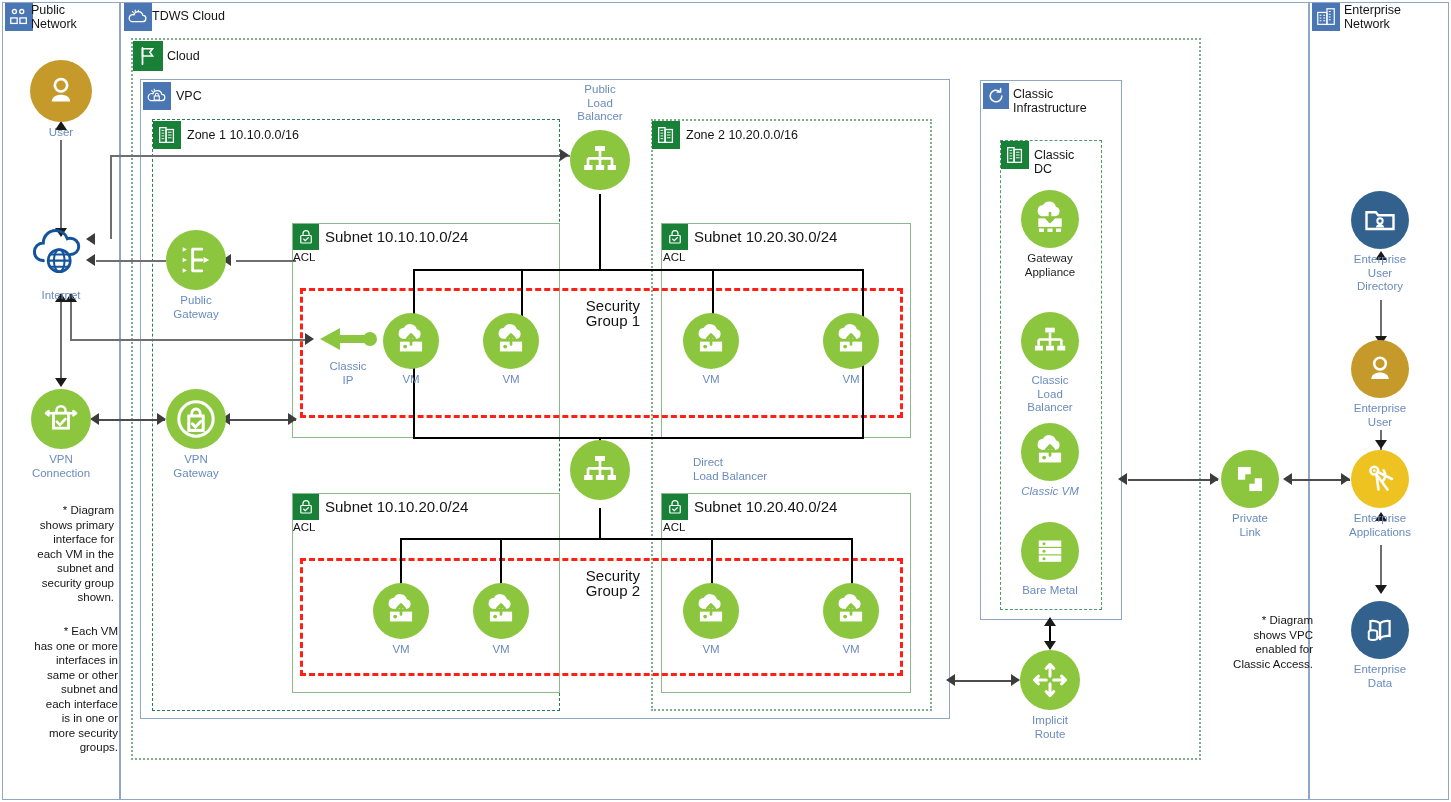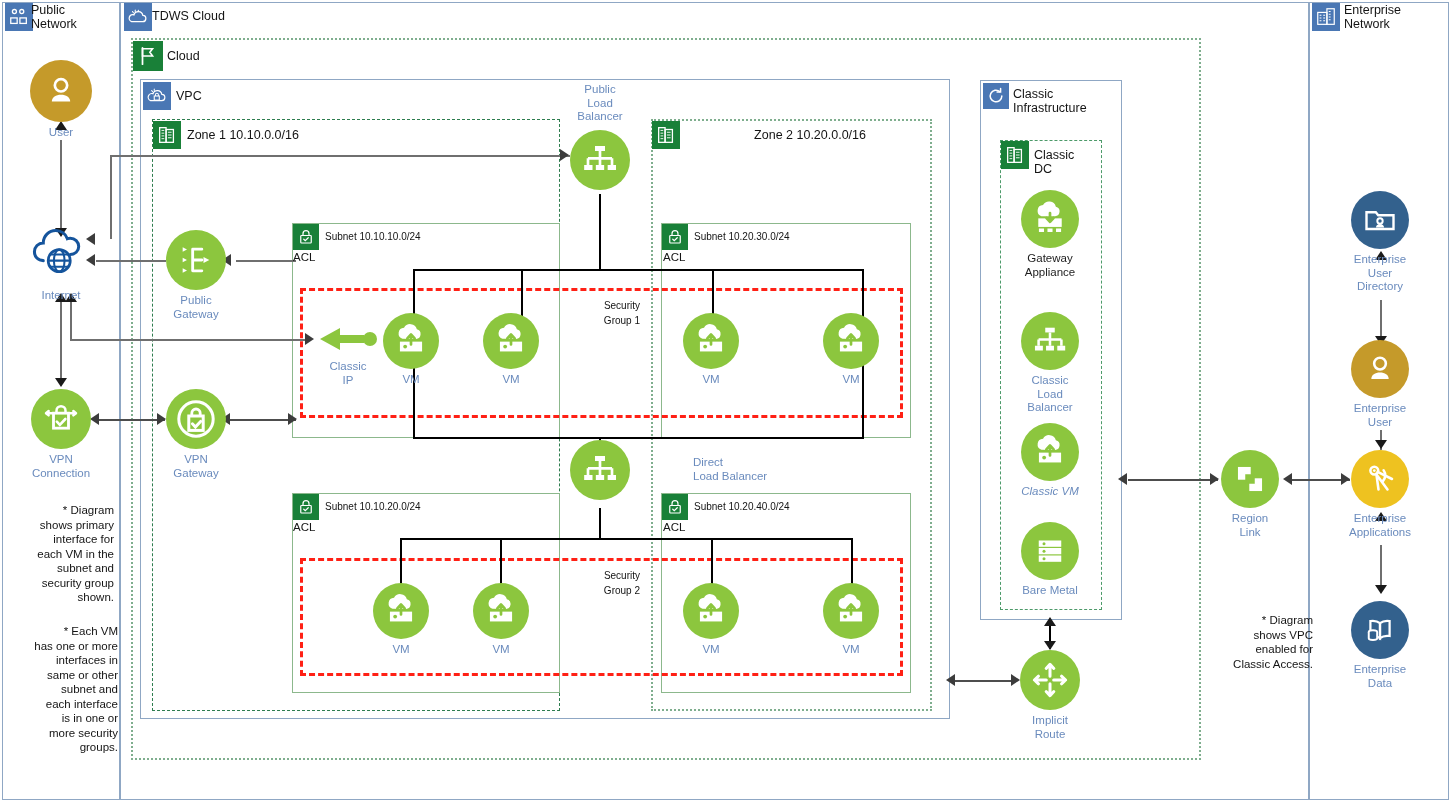--- a/index.html
+++ b/index.html
@@ -29,21 +29,21 @@
   .circ{border-radius:50%;display:flex;align-items:center;justify-content:center;}
   .c-green{background:#8cc63e;}
   .c-gold{background:#c59a2a;}
   .c-yellow{background:#eec220;}
   .c-navy{background:#33618d;}
   .node-label{position:absolute;text-align:center;font-size:11.5px;line-height:13.5px;
               color:#6a8bbd;white-space:pre-line;left:50%;transform:translateX(-50%);}
   .node-label.dark{color:#1d1d1d;}
 
   
-  .txt{position:absolute;font-size:10px;color:#141414;line-height:15px;white-space:pre-line;}
+  .txt{position:absolute;font-size:15px;color:#141414;line-height:15px;white-space:pre-line;}
   .txt.center{text-align:right;}
   .small-note{font-size:11.5px;line-height:14.5px;}
 
   
   .ln{position:absolute;background:#4d4d4d;}
   .ln.h{height:2px;}
   .ln.v{width:2px;}
   .ln.blk{background:#000;}
   .ln.gray{background:#6f6f6f;}
   .arrow{position:absolute;width:0;height:0;}
@@ -203,21 +203,21 @@
   </div>
   <div class="badge-label" style="left:187px;top:128px;width:180px;">Zone 1 10.10.0.0/16</div>
 
   <div class="badge green" style="left:652px;top:121px;width:28px;height:28px;">
     <svg width="22" height="22" viewBox="0 0 24 24">
         <rect x="4" y="4" width="7" height="16" fill="none" stroke="#fff" stroke-width="1.4"></rect>
         <rect x="11" y="6" width="8" height="14" fill="none" stroke="#fff" stroke-width="1.4"></rect>
         <path d="M13 9h4M13 12h4M13 15h4M6 7h3M6 10h3M6 13h3M6 16h3" stroke="#fff" stroke-width="1"></path>
       </svg>
   </div>
-  <div class="badge-label" style="left:686px;top:128px;width:180px;text-align:right;">Zone 2 10.20.0.0/16</div>
+  <div class="badge-label" style="left:686px;top:128px;width:180px;">Zone 2 10.20.0.0/16</div>
 
   <div class="badge blue" style="left:983px;top:83px;width:26px;height:26px;">
     <svg width="20" height="20" viewBox="0 0 24 24">
         <path d="M19 12a7 7 0 1 1-2.4-5.3" fill="none" stroke="#fff" stroke-width="1.8" stroke-linecap="round"></path>
         <path d="M17.5 3v4.2h-4.2" fill="none" stroke="#fff" stroke-width="1.8" stroke-linecap="round"></path>
       </svg>
   </div>
   <div class="badge-label" style="left:1013px;top:87px;width:100px;">Classic
 Infrastructure</div>
 
@@ -543,21 +543,21 @@
   </div>
 
   <div class="node" style="left:1221px;top:450px;width:58px;height:58px;">
     <div class="circ c-green" style="width:58px;height:58px;">
       <svg width="34" height="34" viewBox="0 0 24 24">
         <rect x="3.5" y="3.5" width="9" height="9" fill="#fff"></rect>
         <rect x="11.5" y="11.5" width="9" height="9" fill="#fff"></rect>
         <rect x="9.2" y="9.2" width="5.6" height="5.6" fill="#8cc63e" stroke="#8cc63e" stroke-width="1.1"></rect>
       </svg>
     </div>
-    <div class="node-label" style="top:62px;width:90px;">Region
+    <div class="node-label" style="top:62px;width:90px;">Private
 Link</div>
   </div>
 
   <div class="node" style="left:1351px;top:191px;width:58px;height:58px;">
     <div class="circ c-navy" style="width:58px;height:58px;">
       <svg width="36" height="36" viewBox="0 0 24 24">
         <path d="M3 6.8h6.2l1.6 2H21V18H3z" fill="none" stroke="#fff" stroke-width="1.6"></path>
         <circle cx="12" cy="12.6" r="1.8" fill="none" stroke="#fff" stroke-width="1.3"></circle>
         <path d="M9.3 17c0-1.5 1.3-2.4 2.7-2.4s2.7.9 2.7 2.4z" fill="#fff"></path>
       </svg>

